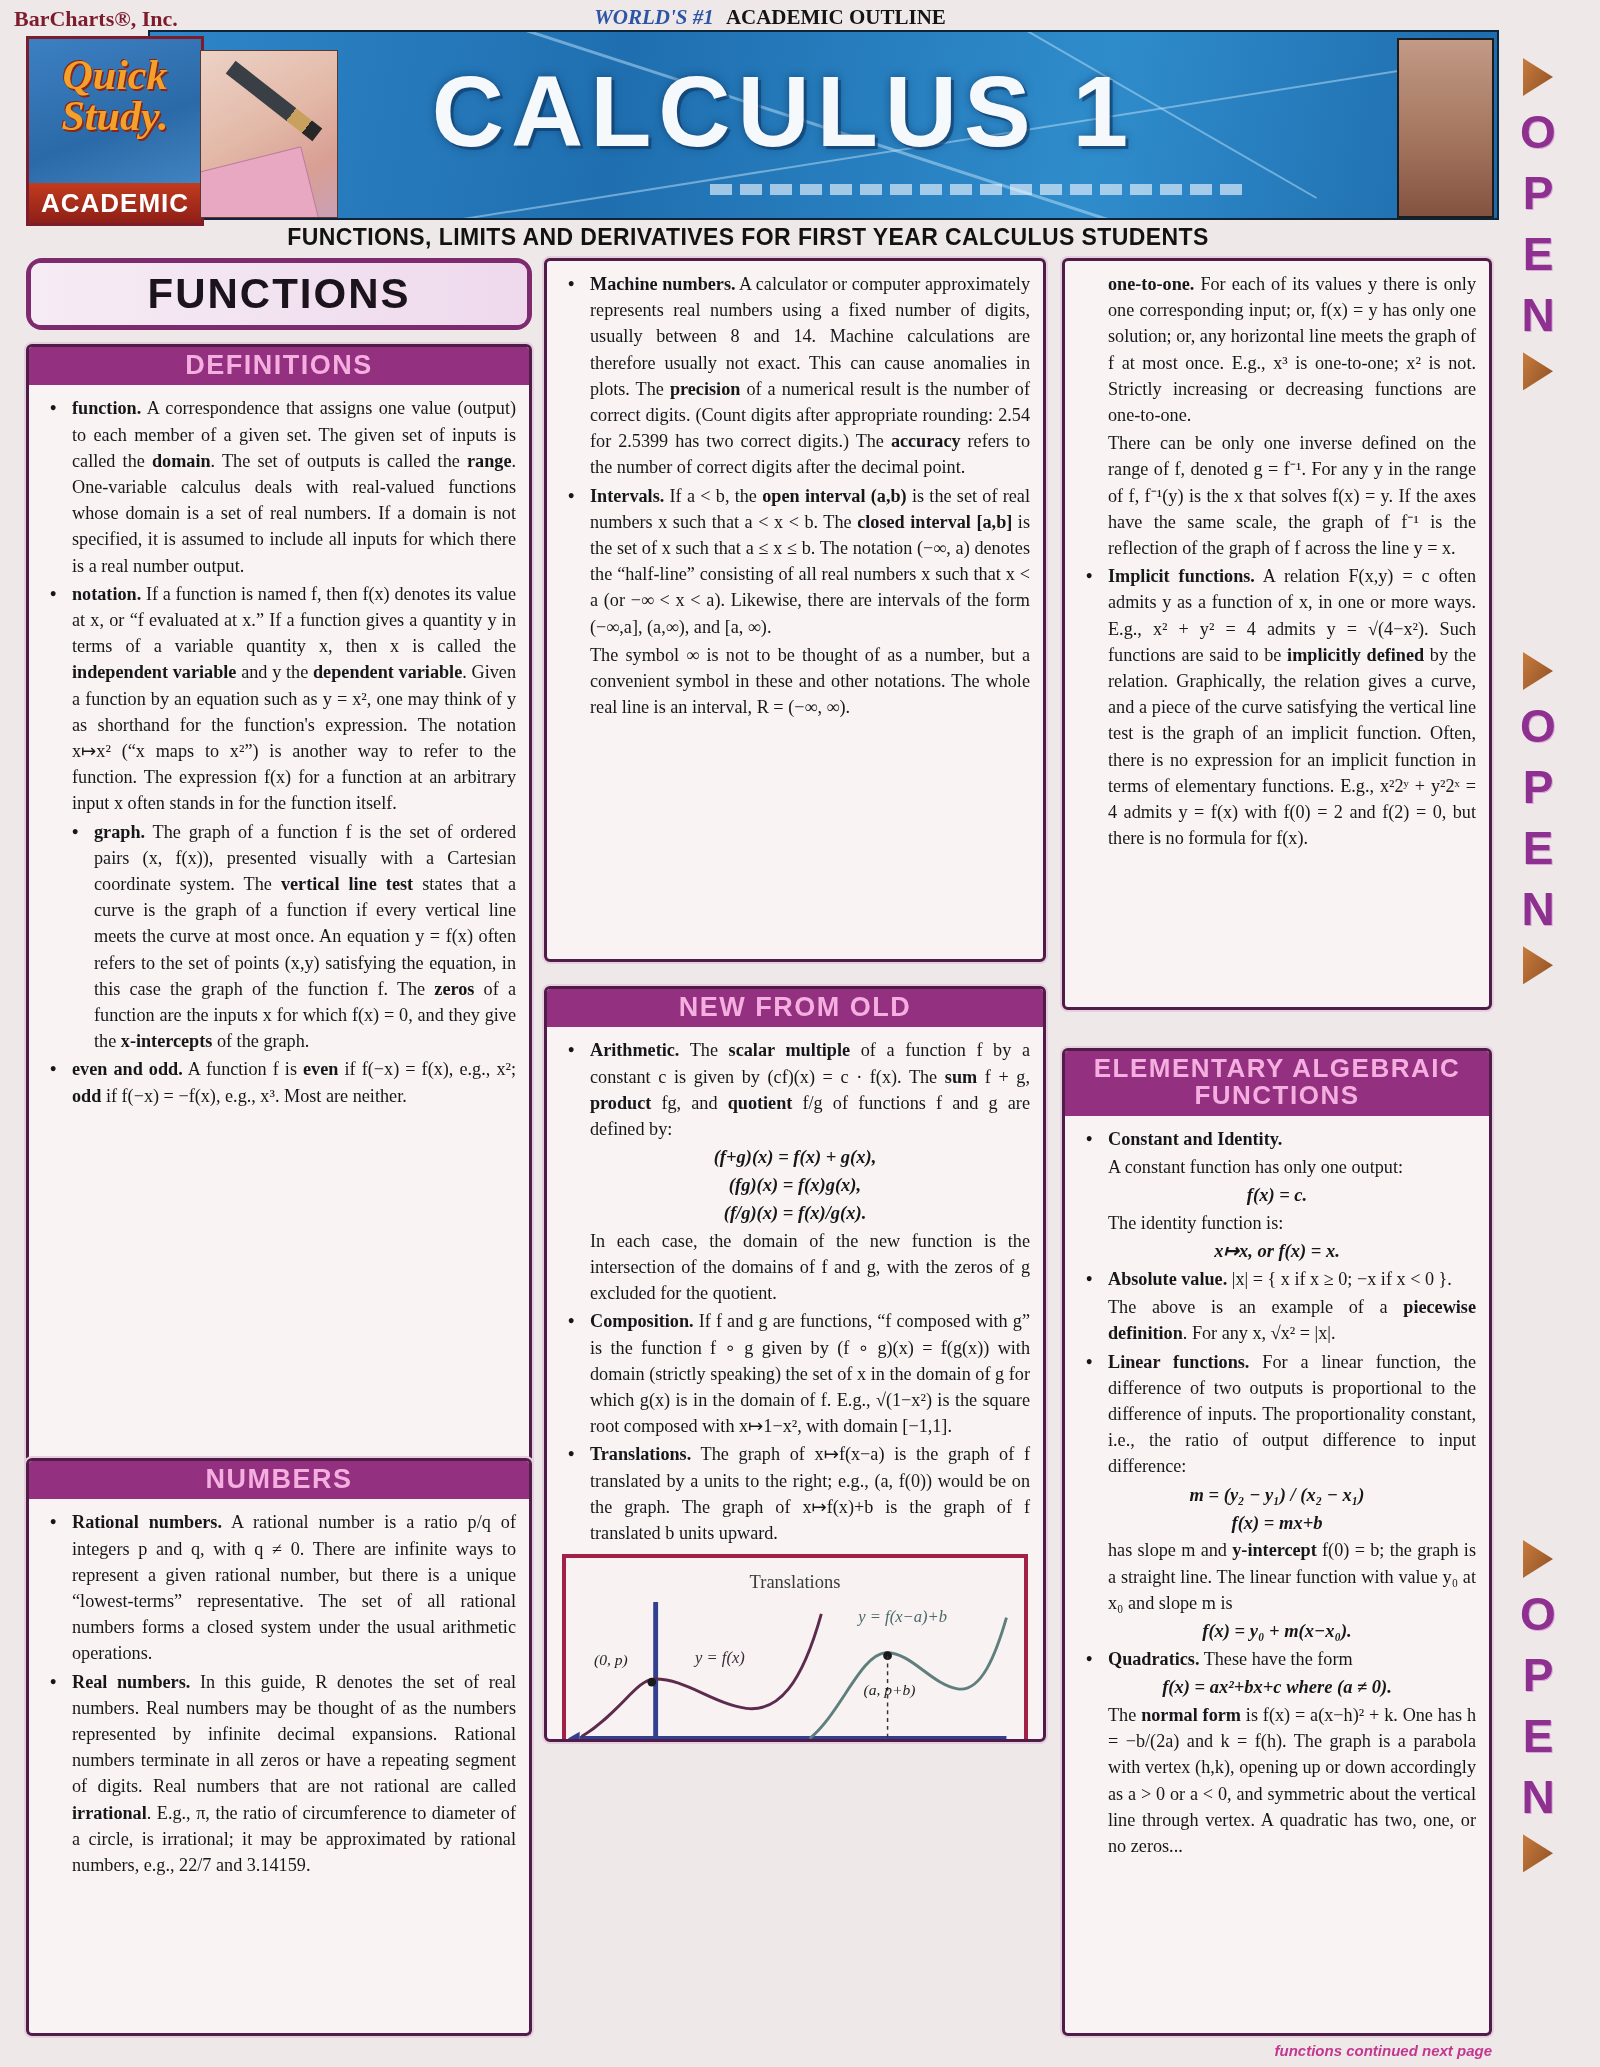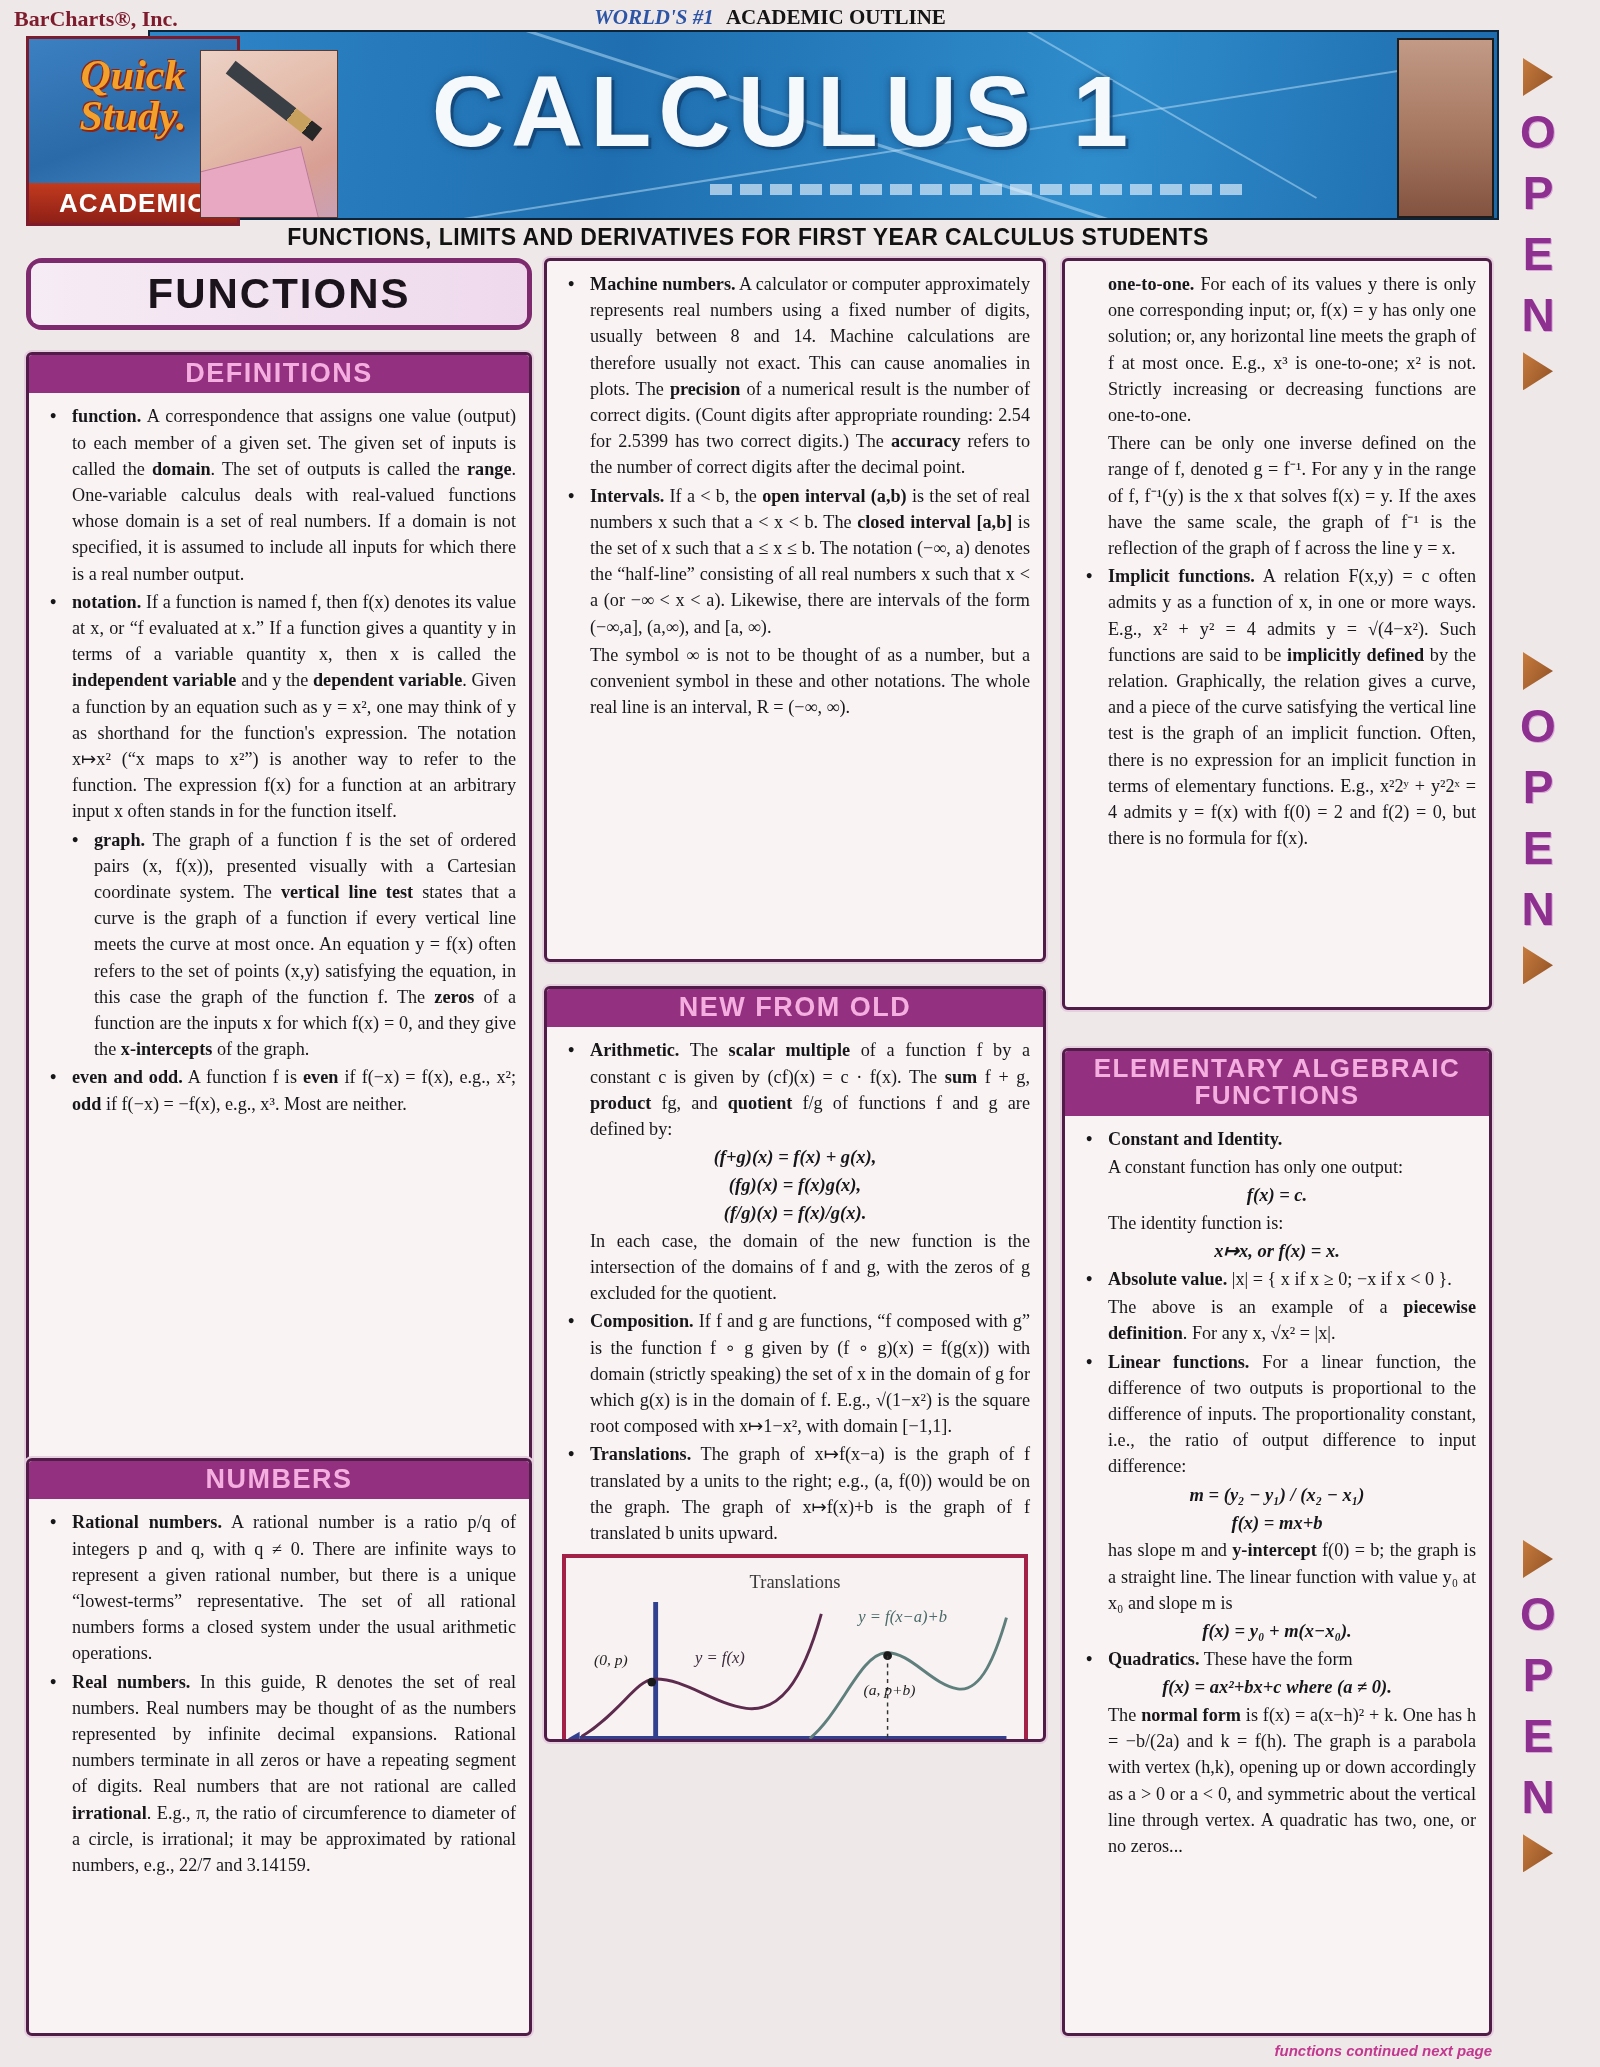--- a/index.html
+++ b/index.html
@@ -21,21 +21,21 @@
   .s3{width:500px;height:2px;left:700px;top:40px;transform:rotate(30deg);}
   .main-title{position:absolute;left:170px;right:250px;top:22px;text-align:center;
           font-family:"Liberation Sans",sans-serif;font-weight:bold;font-size:100px;letter-spacing:7px;
           color:#f5f9fc;text-shadow:3px 3px 0 rgba(16,58,104,.65),0 0 10px rgba(10,40,80,.55);}
   .tagline{position:absolute;left:560px;top:152px;width:540px;height:11px;opacity:.75;filter:blur(.6px);
           background:repeating-linear-gradient(90deg,rgba(235,245,255,.85) 0 22px,rgba(235,245,255,0) 22px 30px);}
   .copper{position:absolute;left:1397px;top:38px;width:93px;height:176px;
           background:linear-gradient(180deg,#c29a86,#a5765f 55%,#835341);border:2px solid #1c1c1c;}
 
   .logo{position:absolute;left:26px;top:36px;width:172px;height:184px;border:3px solid #7d1c2d;
-        background:linear-gradient(160deg,#3c80c2,#2b6aa8 50%,#4b90cc);overflow:hidden;padding-left:36px;}
+        background:linear-gradient(160deg,#3c80c2,#2b6aa8 50%,#4b90cc);overflow:hidden;}
   .logo-script{position:absolute;top:16px;left:0;width:100%;text-align:center;
         font-style:italic;font-weight:bold;font-size:42px;line-height:.98;color:#f2a12c;
         text-shadow:1.5px 1.5px 0 #8e2413,-1px -1px 0 #8e2413;}
   .logo-academic{position:absolute;bottom:0;left:0;width:100%;height:40px;line-height:40px;text-align:center;
         background:linear-gradient(180deg,#c23b1e,#8e1f17);color:#ffffff;
         font-family:"Liberation Sans",sans-serif;font-weight:bold;font-size:26px;letter-spacing:1px;}
 
   .photo{position:absolute;left:200px;top:50px;width:136px;height:166px;border:1px solid #5a3a30;
          background:linear-gradient(150deg,#ecd2c6 0%,#e3b9a8 45%,#d89f94 75%,#caa0b5 100%);overflow:hidden;}
   .pencil{position:absolute;left:18px;top:42px;width:110px;height:16px;transform:rotate(38deg);
@@ -59,21 +59,21 @@
   .fn-inner{height:100%;border-radius:9px;background:linear-gradient(90deg,#f6ecf5,#eed9ec);
         display:flex;align-items:center;justify-content:center;
         font-family:"Liberation Sans",sans-serif;font-weight:bold;font-size:42px;letter-spacing:2px;color:#1c141c;}
 
   .panel{position:absolute;box-sizing:border-box;border:3px solid #4f1d47;border-radius:6px;
         background:#f9f3f4;box-shadow:0 0 0 2px #e6cfdf;padding:10px 13px;overflow:hidden;}
   .panel-head{margin:-10px -13px 10px;padding:4px 0 6px;background:#93307f;color:#f5aee0;
         font-family:"Liberation Sans",sans-serif;font-weight:bold;font-size:27px;letter-spacing:1.5px;
         text-align:center;line-height:1.05;}
 
-  .p-def {left:26px;  top:352px;  width:506px; height:1416px;}
+  .p-def {left:26px;  top:344px;  width:506px; height:1416px;}
   .p-num {left:26px;  top:1458px; width:506px; height:578px;}
   .p-mach{left:544px; top:258px;  width:502px; height:704px;}
   .p-nfo {left:544px; top:986px;  width:502px; height:756px;}
   .p-inv {left:1062px;top:258px;  width:430px; height:752px;}
   .p-elem{left:1062px;top:1048px; width:430px; height:988px;}
 
   .para{position:relative;font-size:18.2px;line-height:1.44;text-align:justify;
         padding-left:30px;margin-bottom:2px;}
   .para .dot{position:absolute;left:8px;top:0;font-weight:bold;}
   .para .lead{font-weight:bold;}

